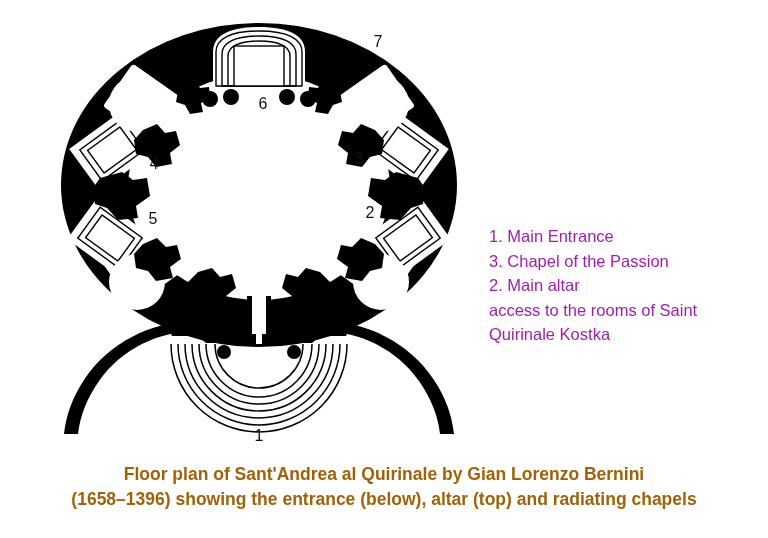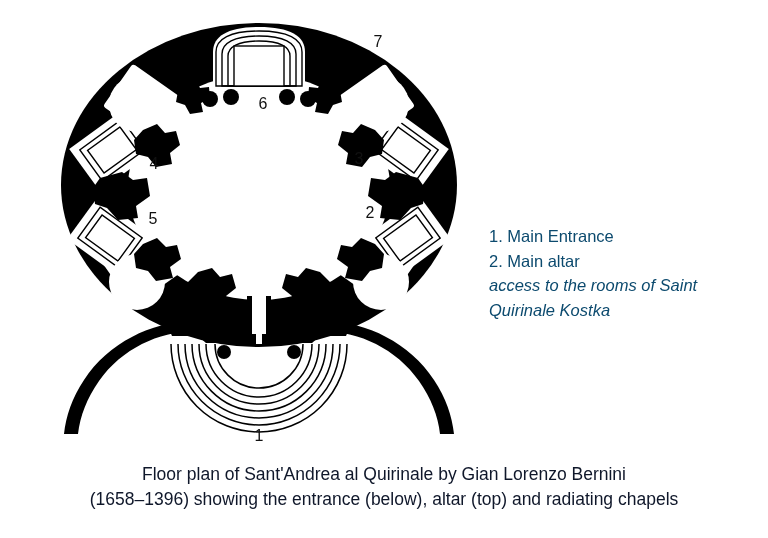--- a/index.html
+++ b/index.html
@@ -30,37 +30,36 @@
   }
   .legend {
     position: absolute;
     left: 489px;
     top: 224px;
     width: 270px;
   }
   .legend-item {
     font-size: 16.5px;
     line-height: 24.6px;
-    color: #0c4a6e;
+    color: #a21caf;
     white-space: pre;
   }
   .legend-item.cont {
     text-indent: 0;
-    font-style: italic;
   }
   .caption {
     position: absolute;
     left: 0;
     top: 462px;
     width: 768px;
     text-align: center;
     font-size: 17.5px;
-    font-weight: normal;
+    font-weight: bold;
     line-height: 25px;
-    color: #0f172a;
+    color: #a16207;
   }
   .caption-line { display: block; }
   .num-label {
     font-size: 16px;
     fill: #111111;
     font-family: "Liberation Sans", sans-serif;
     text-anchor: middle;
   }
   .masonry { fill: #000000; }
   .void { fill: #ffffff; }
@@ -244,20 +243,21 @@
       <text class="num-label" x="154" y="169">4</text>
       <text class="num-label" x="153" y="224">5</text>
       <text class="num-label" x="263" y="109">6</text>
       <text class="num-label" x="378" y="47">7</text>
     </g>
 
   </svg>
 
   <div class="legend">
     <div class="legend-item">1. Main Entrance</div>
+    <div class="legend-item">3. Chapel of the Passion</div>
     <div class="legend-item">2. Main altar</div>
     <div class="legend-item cont">access to the rooms of Saint</div>
     <div class="legend-item cont">Quirinale Kostka</div>
   </div>
 
   <div class="caption">
     <span class="caption-line">Floor plan of Sant'Andrea al Quirinale by Gian Lorenzo Bernini</span>
     <span class="caption-line">(1658–1396) showing the entrance (below), altar (top) and radiating chapels</span>
   </div>
 

